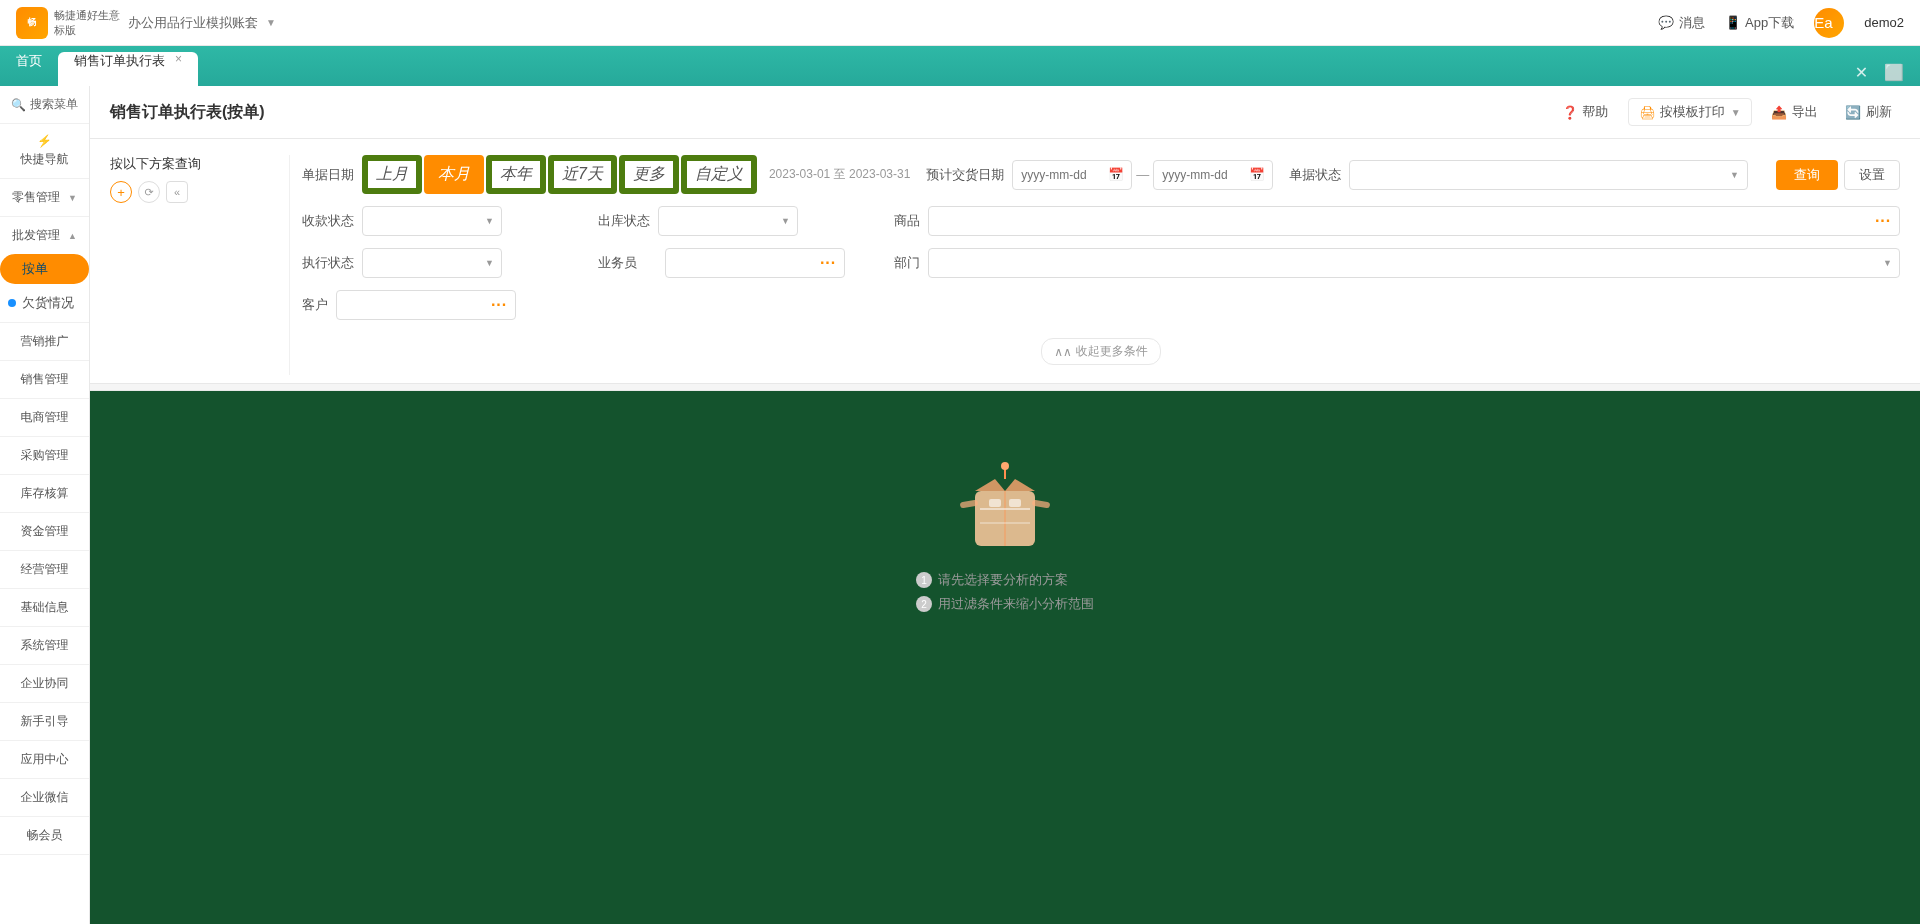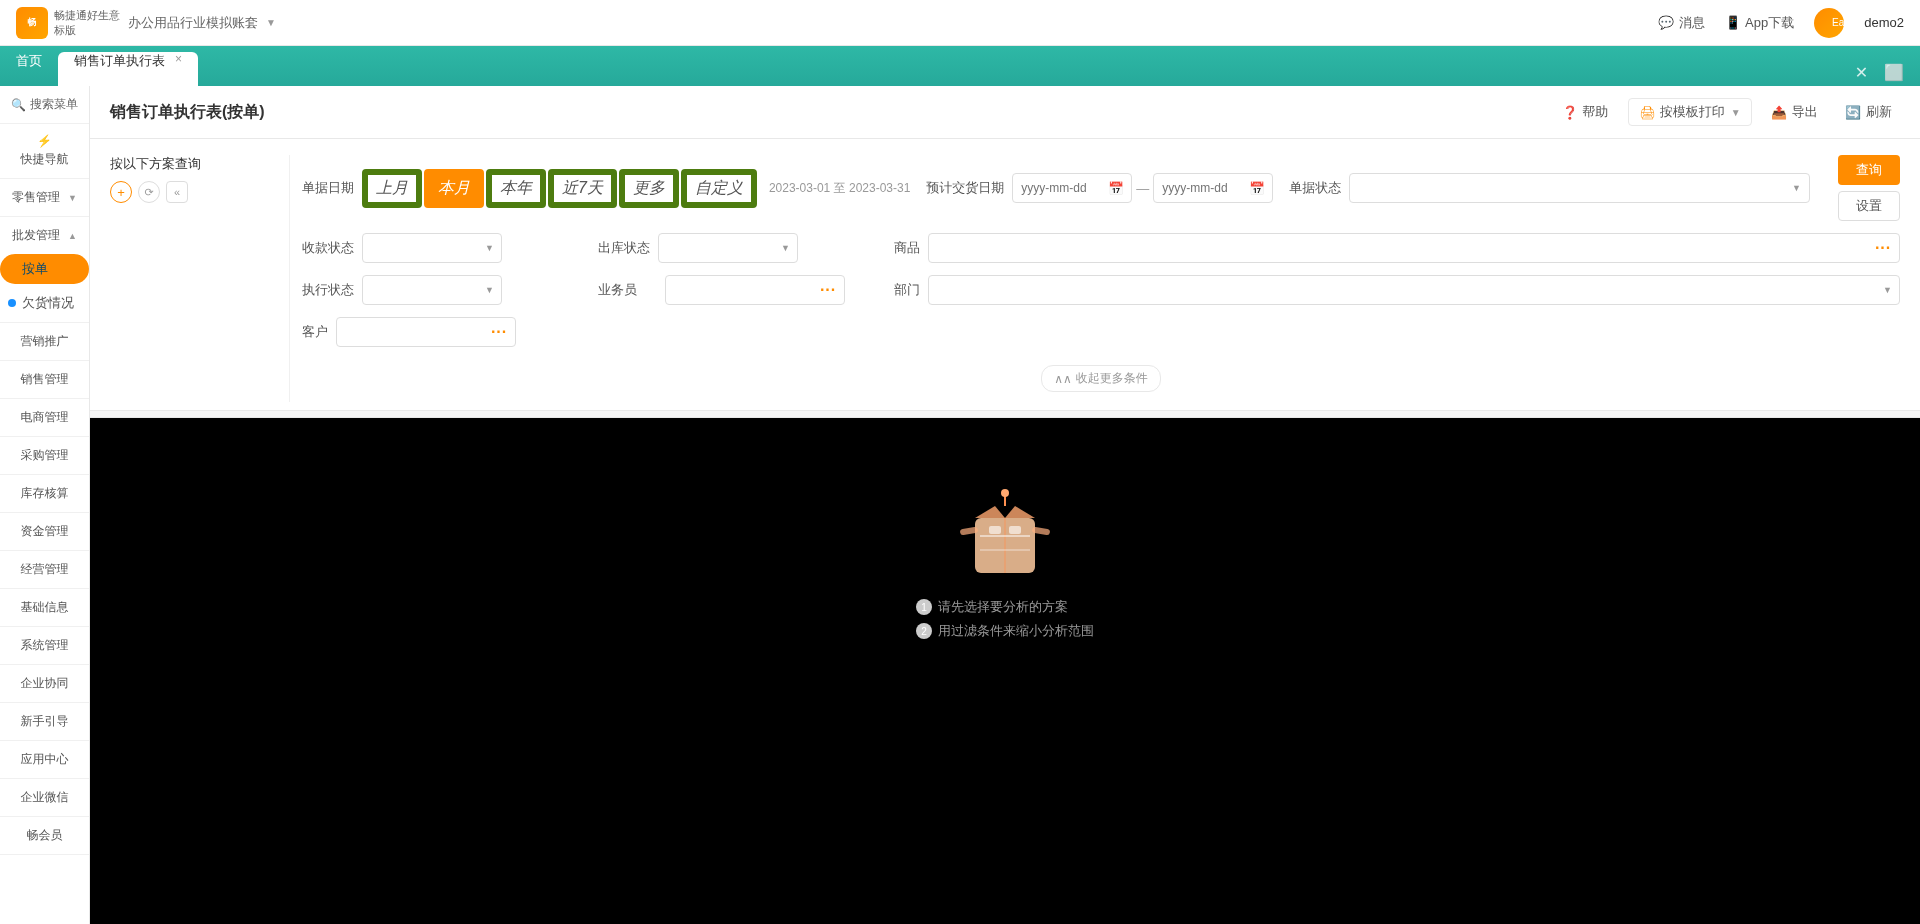--- a/index.html
+++ b/index.html
@@ -28,22 +28,22 @@
       color: white; font-size: 10px; font-weight: bold;
     }
     .logo-text { font-size: 11px; color: #666; line-height: 1.3; }
     .breadcrumb-area { display: flex; align-items: center; gap: 4px; color: #666; font-size: 13px; }
     .breadcrumb-dropdown { color: #999; font-size: 10px; margin-left: 4px; cursor: pointer; }
     .top-bar-right { display: flex; align-items: center; gap: 20px; }
     .top-right-item { display: flex; align-items: center; gap: 4px; cursor: pointer; color: #555; font-size: 13px; }
     .user-avatar {
       width: 30px; height: 30px; border-radius: 50%;
       background: linear-gradient(135deg, #ff8c00, #ffa500);
-      display: flex; align-items: center; justify-content: flex-end;
-      color: white; font-size: 10px; cursor: pointer;
+      display: flex; align-items: center; justify-content: flex-start;
+      color: white; font-size: 15px; cursor: pointer;
     }
 
     
     .tab-bar {
       height: 40px;
       background: linear-gradient(180deg, #2eb8a6, #26a99a);
       display: flex;
       align-items: flex-end;
       padding: 0 0 0 0;
       position: fixed;
@@ -145,21 +145,21 @@
       width: 8px; height: 8px;
       background: #1890ff;
       border-radius: 50%;
       display: inline-block;
     }
 
     
     .content-area {
       flex: 1;
       overflow-y: auto;
-      background: #000000;
+      background: #14532d;
     }
 
     
     .page-header {
       background: #fff;
       padding: 12px 20px;
       display: flex;
       align-items: center;
       justify-content: space-between;
       border-bottom: 1px solid #e8e8e8;
@@ -397,21 +397,21 @@
       color: #999; font-size: 12px; cursor: pointer;
       padding: 4px 12px;
       border: 1px solid #e8e8e8;
       border-radius: 12px;
       background: #fff;
     }
 
     
     .filter-action-buttons {
       display: flex;
-      flex-direction: column;
+      flex-direction: row;
       gap: 6px;
       margin-left: 12px;
       flex-shrink: 0;
     }
     .btn-query {
       background: #ff8c00;
       color: white;
       border: none;
       border-radius: 4px;
       padding: 6px 18px;

